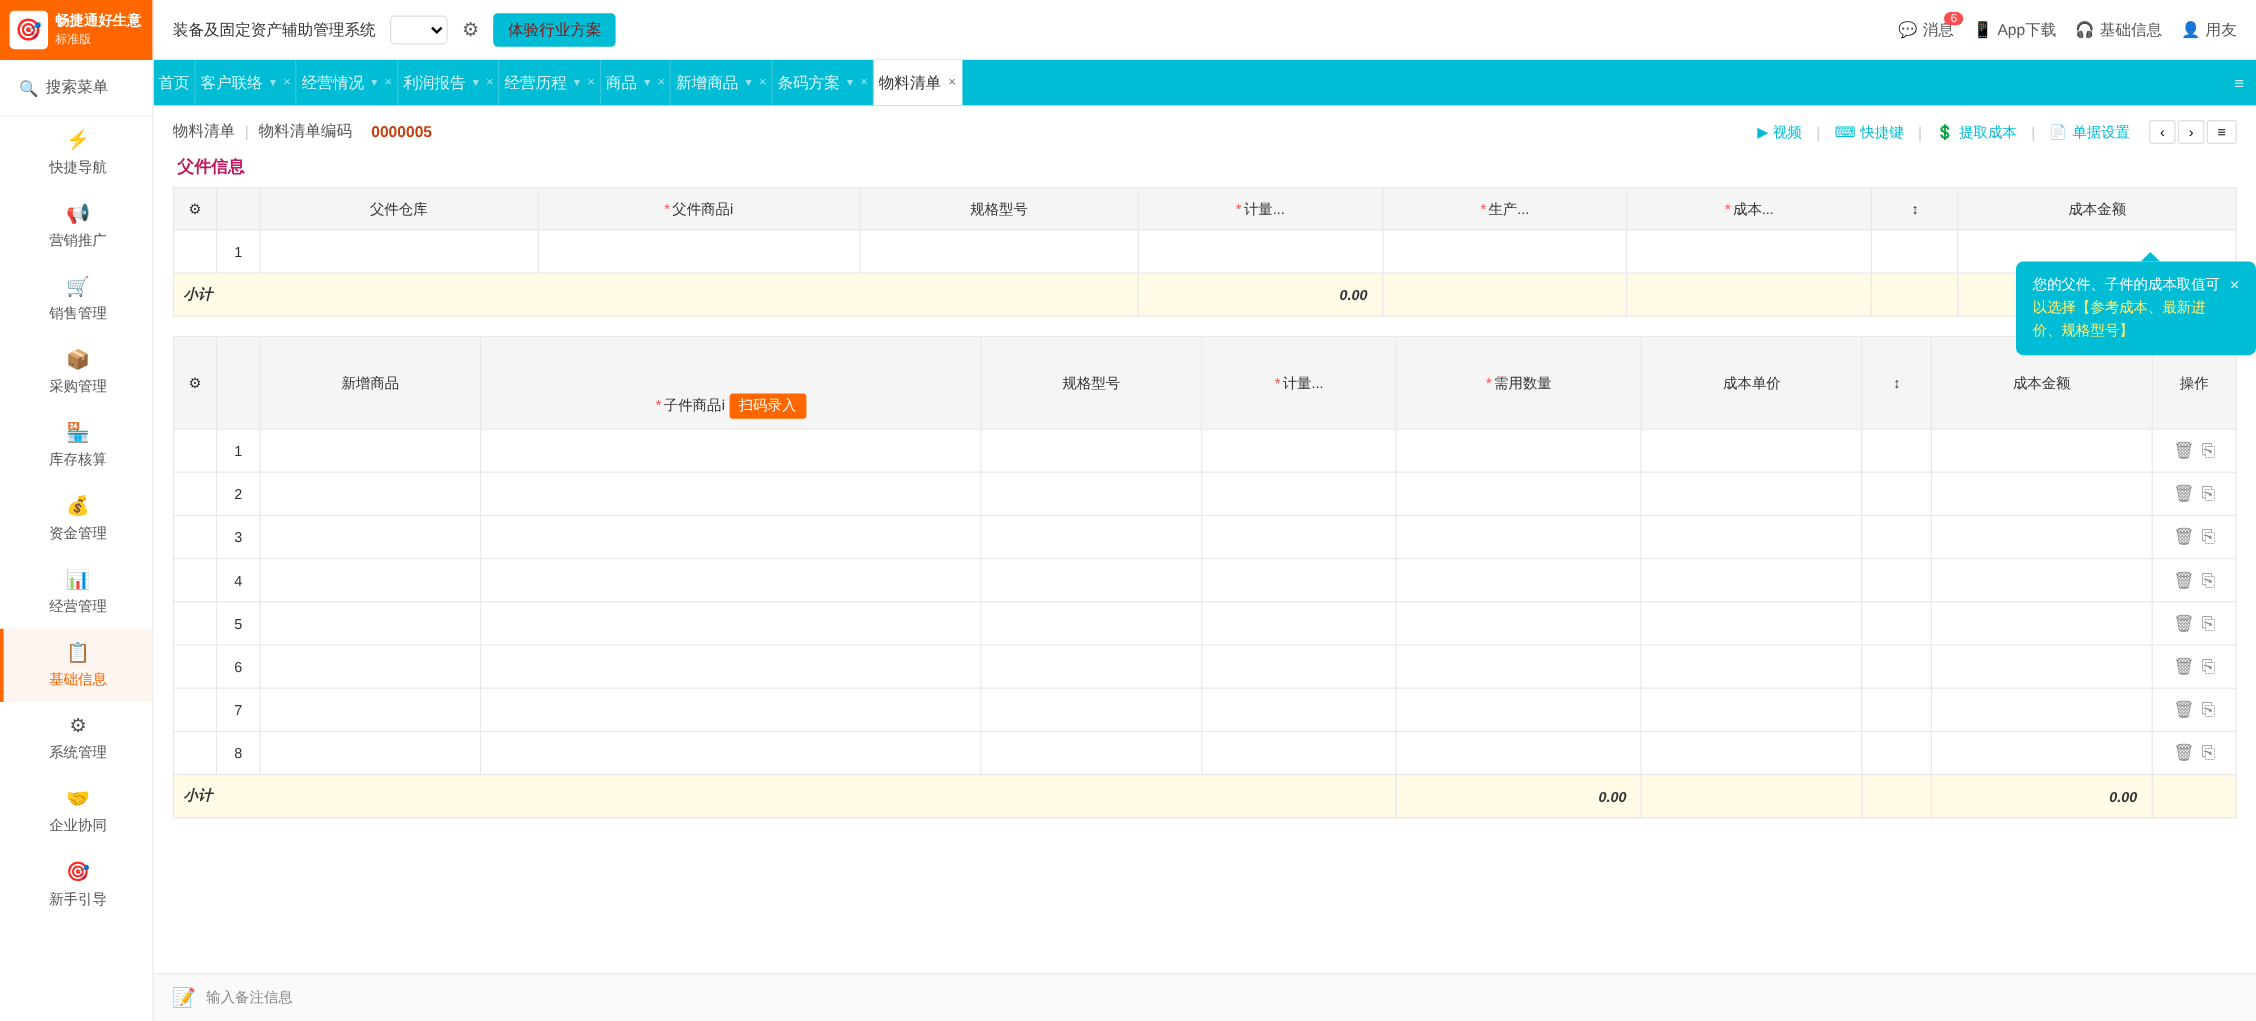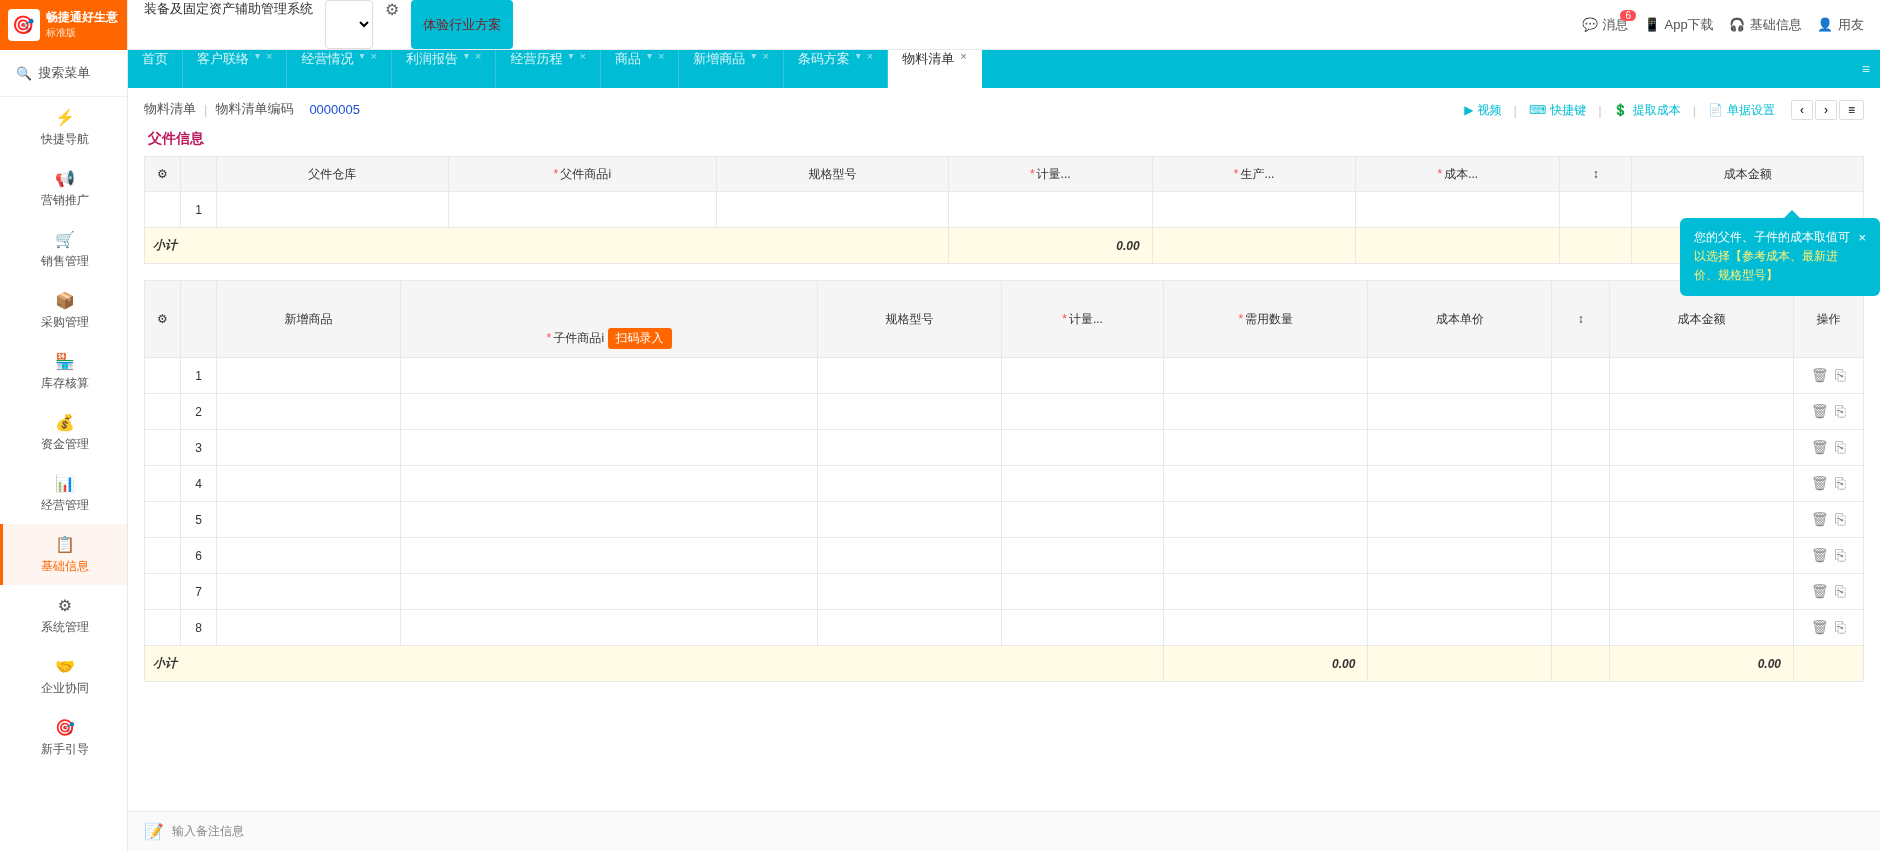--- a/index.html
+++ b/index.html
@@ -86,20 +86,21 @@
       display: flex;
       flex-direction: column;
       overflow: hidden;
     }
 
     
     .topbar {
       background: #fff;
       border-bottom: 1px solid #e8e8e8;
       display: flex;
+      align-items: center;
       padding: 0 16px;
       height: 50px;
       gap: 12px;
     }
     .topbar-system-name {
       font-size: 13px;
       color: #333;
       flex-shrink: 0;
     }
     .topbar-system-select {
@@ -155,21 +156,22 @@
     
     .tabs-bar {
       background: #00bcd4;
       display: flex;
       align-items: stretch;
       height: 38px;
       overflow: hidden;
     }
     .tab-item {
       display: flex;
-      padding: 0 14px;
+      align-items: center;
+      padding: 0 4px;
       color: rgba(255,255,255,0.85);
       font-size: 13px;
       cursor: pointer;
       gap: 6px;
       white-space: nowrap;
       border-right: 1px solid rgba(255,255,255,0.2);
       position: relative;
     }
     .tab-item.active { background: #fff; color: #333; }
     .tab-item .tab-close {
@@ -508,21 +510,21 @@
     </div>
     <div class="tab-close-all">≡</div>
   </div>
 
   <div class="content">
 
     <div class="page-breadcrumb">
       <span>物料清单</span>
       <span class="breadcrumb-sep">|</span>
       <span>物料清单编码</span>
-      <span style="color:#1d4ed8; font-weight:normal; margin-left:8px;">0000005</span>
+      <span style="color:#c2410c; font-weight:bold; margin-left:8px;">0000005</span>
     </div>
 
     <div class="page-actions">
       <div class="page-action-item">
         <span>▶</span>
         <span>视频</span>
       </div>
       <span class="page-action-divider">|</span>
       <div class="page-action-item">
         <span>⌨</span>

